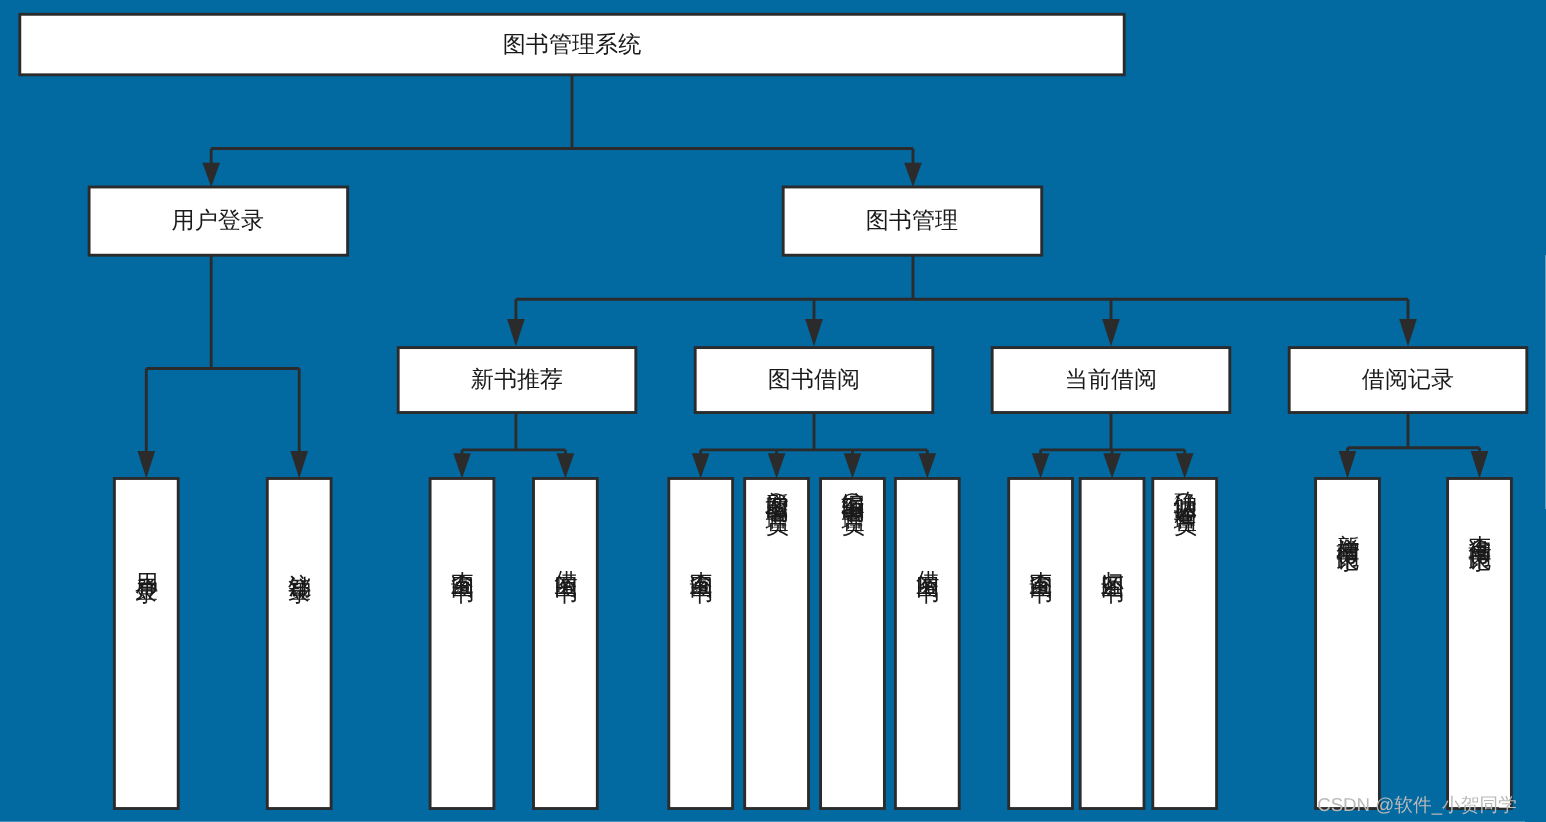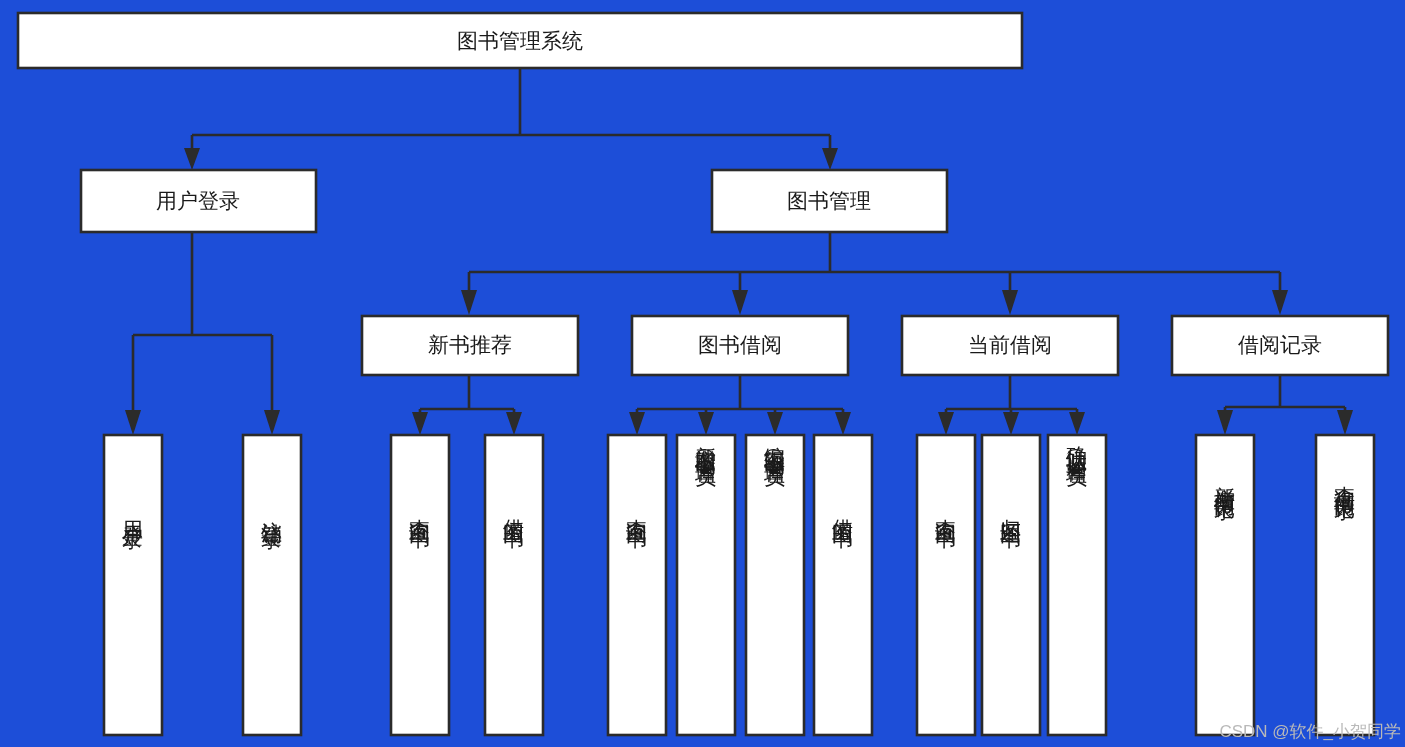--- a/index.html
+++ b/index.html
@@ -11,21 +11,21 @@
   body {
     width: 1405px;
     height: 747px;
     font-family: "Liberation Sans", "DejaVu Sans", sans-serif;
     overflow: hidden;
   }
   #diagram-root {
     position: relative;
     width: 1405px;
     height: 747px;
-    background: #1d4ed8;
+    background: #0369a1;
   }
   svg#flow-svg {
     position: absolute;
     top: 0;
     left: 0;
     width: 1405px;
     height: 747px;
     display: block;
   }
   .node-rect {
@@ -54,21 +54,21 @@
     font-family: "Liberation Sans", "DejaVu Sans", sans-serif;
     font-size: 21px;
     fill: #1a1a1a;
     writing-mode: vertical-rl;
     text-orientation: upright;
     text-anchor: middle;
     letter-spacing: 3px;
   }
   .watermark {
     position: absolute;
-    right: 4px;
+    right: 26px;
     bottom: 4px;
     font-family: "Liberation Sans", "DejaVu Sans", sans-serif;
     font-size: 17px;
     color: #b9b9b9;
     white-space: nowrap;
     user-select: none;
     pointer-events: none;
   }
 </style>
 </head>

